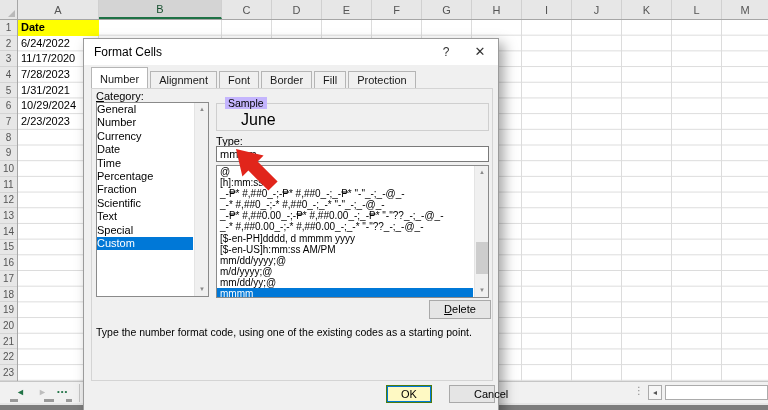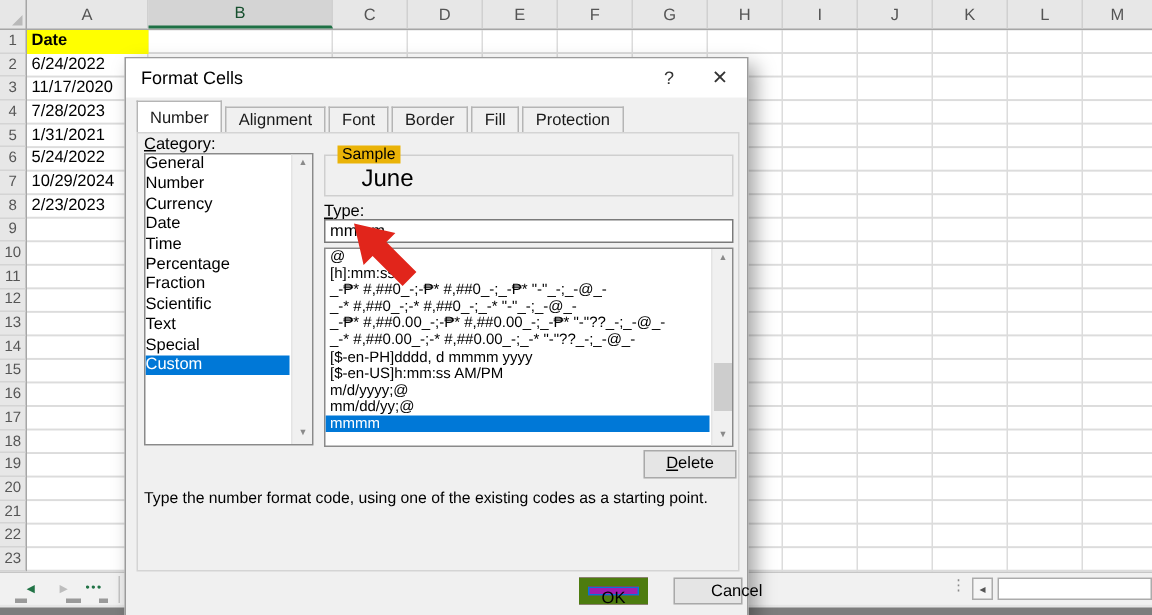--- a/index.html
+++ b/index.html
@@ -72,34 +72,34 @@
             color:#000; white-space:nowrap; }
   .catlist .selected, .typelist .selected { background:#0078D7; color:#fff; }
   .vsb { position:absolute; right:0; top:0; bottom:0; width:14px; background:#F0F0F0;
             border-left:1px solid #E4E4E4; }
   .vsb .arr { position:absolute; left:0; width:14px; height:13px; font-size:6px; color:#8A8A8A;
             text-align:center; line-height:13px; }
   .vsb .arr-up { top:0; } .vsb .arr-dn { bottom:0; }
   .vsb .thumb { position:absolute; left:1px; width:12px; background:#CDCDCD; }
   .group-sample { position:absolute; left:132px; top:64px; width:273px; height:28px;
             border:1px solid #CFCFCF; z-index:2; }
-  .group-label { position:absolute; left:8px; top:-7px; background:#eab308; padding:0 3px; font-size:10.5px;text-align:right; }
+  .group-label { position:absolute; left:8px; top:-7px; background:#c4b5fd; padding:0 3px; font-size:10.5px;text-align:right; }
   .sample-value { position:absolute; left:24px; top:7px; font-size:16px; color:#000; }
   .type-label { position:absolute; left:132px; top:96px; font-size:11px; z-index:2; }
   .type-input { position:absolute; left:132px; top:107px; width:273px; height:16px; background:#fff;
             border:1px solid #7A7A7A; font-size:11px; padding:1px 3px; z-index:2; color:#000; }
   .typelist { left:132px; top:126px; width:273px; height:133px; }
   .fmtitem { font-size:10px; height:11.1px; line-height:11.1px; padding-left:3px; white-space:nowrap;
             overflow:hidden; width:calc(100% - 15px); color:#000; }
   .btn { position:absolute; font-size:11px; text-align:center; background:#E5E5E5;
             border:1px solid #A9A9A9; line-height:16px; color:#000; z-index:2; }
   .delete-btn { left:345px; top:261px; width:62px; height:19px; line-height:17px; }
   .desc { position:absolute; left:12px; top:287px; width:396px; font-size:10.5px; color:#000; z-index:2; }
-  .ok-btn { left:302px; top:346px; width:46px; height:18px; border:6px solid #4d7c0f;
-            box-shadow:inset 0 0 0 1px #0078D7; background:#a21caf; }
+  .ok-btn { left:302px; top:346px; width:46px; height:18px; border:1px solid #4d7c0f;
+            box-shadow:inset 0 0 0 1px #0078D7; background:#fef9c3; }
   .cancel-btn { left:365px; top:346px; width:46px; height:18px;padding-left:24px; }
   .arrow-svg { position:absolute; left:140px; top:100px; width:64px; height:64px; z-index:6; }
 </style>
 </head>
 <body>
 
 <div class="gridbg"></div>
 <div class="vline" style="left:98px"></div>
 <div class="vline" style="left:221px"></div>
 <div class="vline" style="left:271px"></div>
@@ -159,21 +159,20 @@
     <div class="rowh">23</div>
   </div>
 
 <div class="a1cell">Date</div>
 <div class="acells">
 
 <div class="adate">6/24/2022</div>
     <div class="adate">11/17/2020</div>
     <div class="adate">7/28/2023</div>
     <div class="adate">1/31/2021</div>
-    <div class="adate">5/24/2022</div>
     <div class="adate">10/29/2024</div>
     <div class="adate">2/23/2023</div>
   </div>
 
 <div class="sheetstrip">
   <span class="nav nav-prev">◄</span>
   <span class="nav nav-next">►</span>
   <span class="nav nav-more">•••</span>
   <div class="navdiv"></div>
   <span class="hdots">⋮</span>
@@ -239,20 +238,21 @@
     </div>
 
   <div class="fmtitem">@</div>
       <div class="fmtitem">[h]:mm:ss</div>
       <div class="fmtitem">_-₱* #,##0_-;-₱* #,##0_-;_-₱* "-"_-;_-@_-</div>
       <div class="fmtitem">_-* #,##0_-;-* #,##0_-;_-* "-"_-;_-@_-</div>
       <div class="fmtitem">_-₱* #,##0.00_-;-₱* #,##0.00_-;_-₱* "-"??_-;_-@_-</div>
       <div class="fmtitem">_-* #,##0.00_-;-* #,##0.00_-;_-* "-"??_-;_-@_-</div>
       <div class="fmtitem">[$-en-PH]dddd, d mmmm yyyy</div>
       <div class="fmtitem">[$-en-US]h:mm:ss AM/PM</div>
+      <div class="fmtitem">mm/dd/yyyy;@</div>
       <div class="fmtitem">m/d/yyyy;@</div>
       <div class="fmtitem">mm/dd/yy;@</div>
       <div class="fmtitem selected">mmmm</div>
     </div>
 
   <div class="btn delete-btn u1">Delete</div>
 
   <div class="desc">Type the number format code, using one of the existing codes as a starting point.</div>
 
   <div class="btn ok-btn">OK</div>

